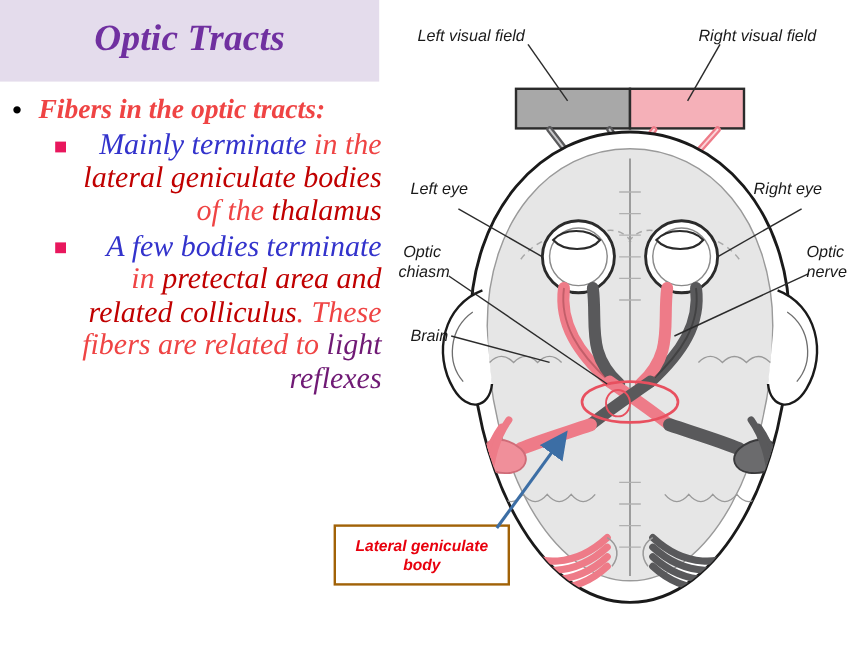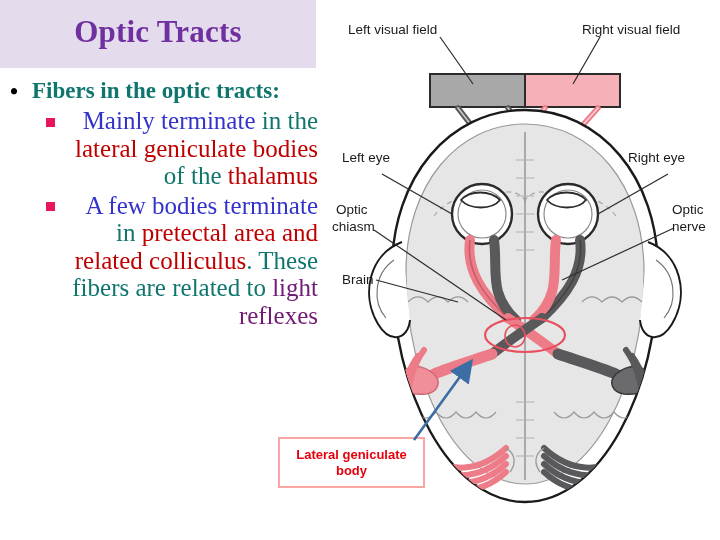--- a/index.html
+++ b/index.html
@@ -7,20 +7,21 @@
     padding: 0;
     background: #ffffff;
   }
   #slide {
     position: relative;
     width: 720px;
     height: 540px;
     background: #ffffff;
     overflow: hidden;
     font-family: "Liberation Serif", serif;
+    font-style: italic;
   }
 
   
   #title-band {
     position: absolute;
     left: 0;
     top: 0;
     width: 316px;
     height: 68px;
     background: #e4dcec;
@@ -80,30 +81,30 @@
     left: 46px;
     top: 0.43em;
     width: 9px;
     height: 9px;
     background: #e8175d;
   }
 
   .blue   { color: #3333cc; }
   .red    { color: #c00000; }
   .magenta{ color: #701a75; }
-  .black  { color: #0f766e; }
+  .black  { color: #ef4444; }
 
   
   #lgb-callout {
     position: absolute;
     left: 278px;
     top: 437px;
     width: 147px;
     height: 51px;
-    border: 2px solid #fca5a5;
+    border: 2px solid #a16207;
     background: transparent;
     box-sizing: border-box;
     display: flex;
     align-items: center;
     justify-content: center;
   }
   #lgb-callout-label {
     font-family: "Liberation Sans", sans-serif;
     font-weight: bold;
     font-size: 13px;

